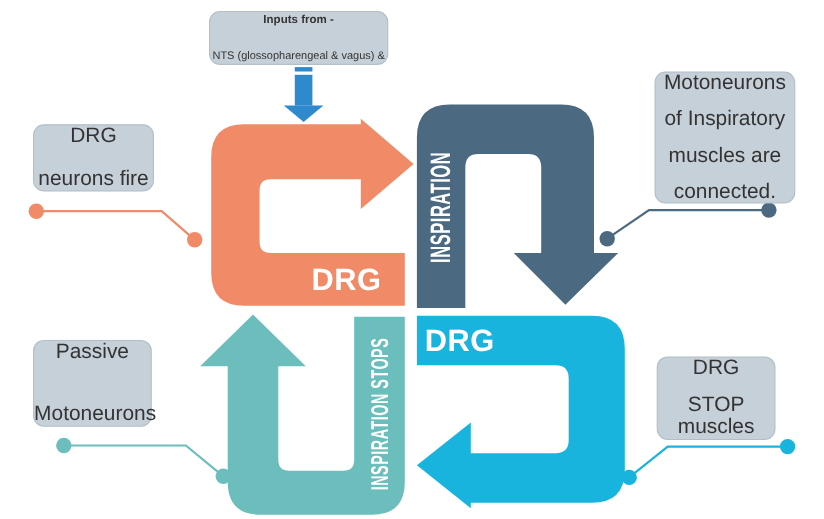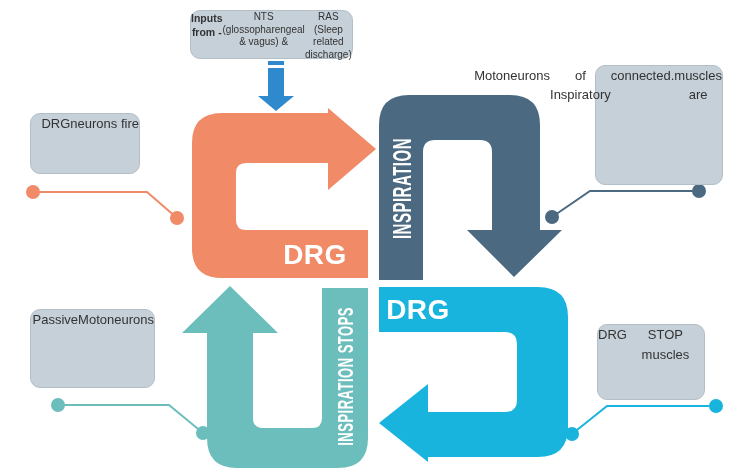--- a/index.html
+++ b/index.html
@@ -5,24 +5,24 @@
   html,body{margin:0;padding:0;background:#fff;}
   #stage{
     position:relative;width:749px;height:472px;background:#ffffff;
     font-family:"Liberation Sans", sans-serif;overflow:hidden;
   }
   #diagram-svg{position:absolute;left:0;top:0;}
   .callout{
     position:absolute;box-sizing:border-box;
     background:#C6D0D8;border:1px solid #b2bfc7;border-radius:10px;
     color:#333333;text-align:center;
-    display:flex;flex-direction:row;justify-content:flex-end;
+    display:flex;flex-direction:column;justify-content:space-between;
   }
   .callout .line{display:block;}
-  .co-side{font-size:13px;line-height:20px;}
+  .co-side{font-size:19px;line-height:20px;}
   .co-inputs{font-size:10px;line-height:12.5px;}
   .co-inputs .title{font-weight:bold;font-size:10.5px;line-height:14px;}
   .co-topright{line-height:19px;}
   .arrow-label{
     position:absolute;color:#ffffff;font-weight:bold;
     display:flex;align-items:center;justify-content:center;
   }
   .h-label{font-size:28px;letter-spacing:0.5px;}
   .v-wrap{display:flex;align-items:center;justify-content:center;}
   .v-text{
@@ -95,36 +95,35 @@
 
   <div class="arrow-label h-label" style="left:387px;top:295px;width:62px;height:30px;">DRG</div>
 
   <div class="arrow-label v-wrap" style="left:322px;top:290px;width:46px;height:172px;">
     <span class="v-text vl-stops">INSPIRATION STOPS</span>
   </div>
 
   <div class="callout co-inputs" style="left:190px;top:10px;width:163px;height:49px;">
     <span class="line title">Inputs from -</span>
     <span class="line">NTS (glossopharengeal &amp; vagus) &amp;</span>
-    <span class="line">RAS (Sleep related discharge)</span>
   </div>
 
   <div class="callout co-side" style="left:30px;top:113px;width:110px;height:61px;">
     <span class="line">DRG</span>
     <span class="line">neurons fire</span>
   </div>
 
   <div class="callout co-side co-topright" style="left:595px;top:65px;width:128px;height:120px;">
     <span class="line">Motoneurons</span>
     <span class="line">of Inspiratory</span>
+    <span class="line">muscles are</span>
     <span class="line">connected.</span>
-    <span class="line">muscles are</span>
   </div>
 
-  <div class="callout co-side" style="left:30px;top:309px;width:125px;height:79px;">
+  <div class="callout co-side" style="left:30px;top:309px;width:108px;height:79px;">
     <span class="line">Passive</span>
     <span class="line">Motoneurons</span>
   </div>
 
   <div class="callout co-side" style="left:597px;top:324px;width:108px;height:76px;">
     <span class="line">DRG</span>
     <span class="line">STOP muscles</span>
   </div>
 
 </div>

